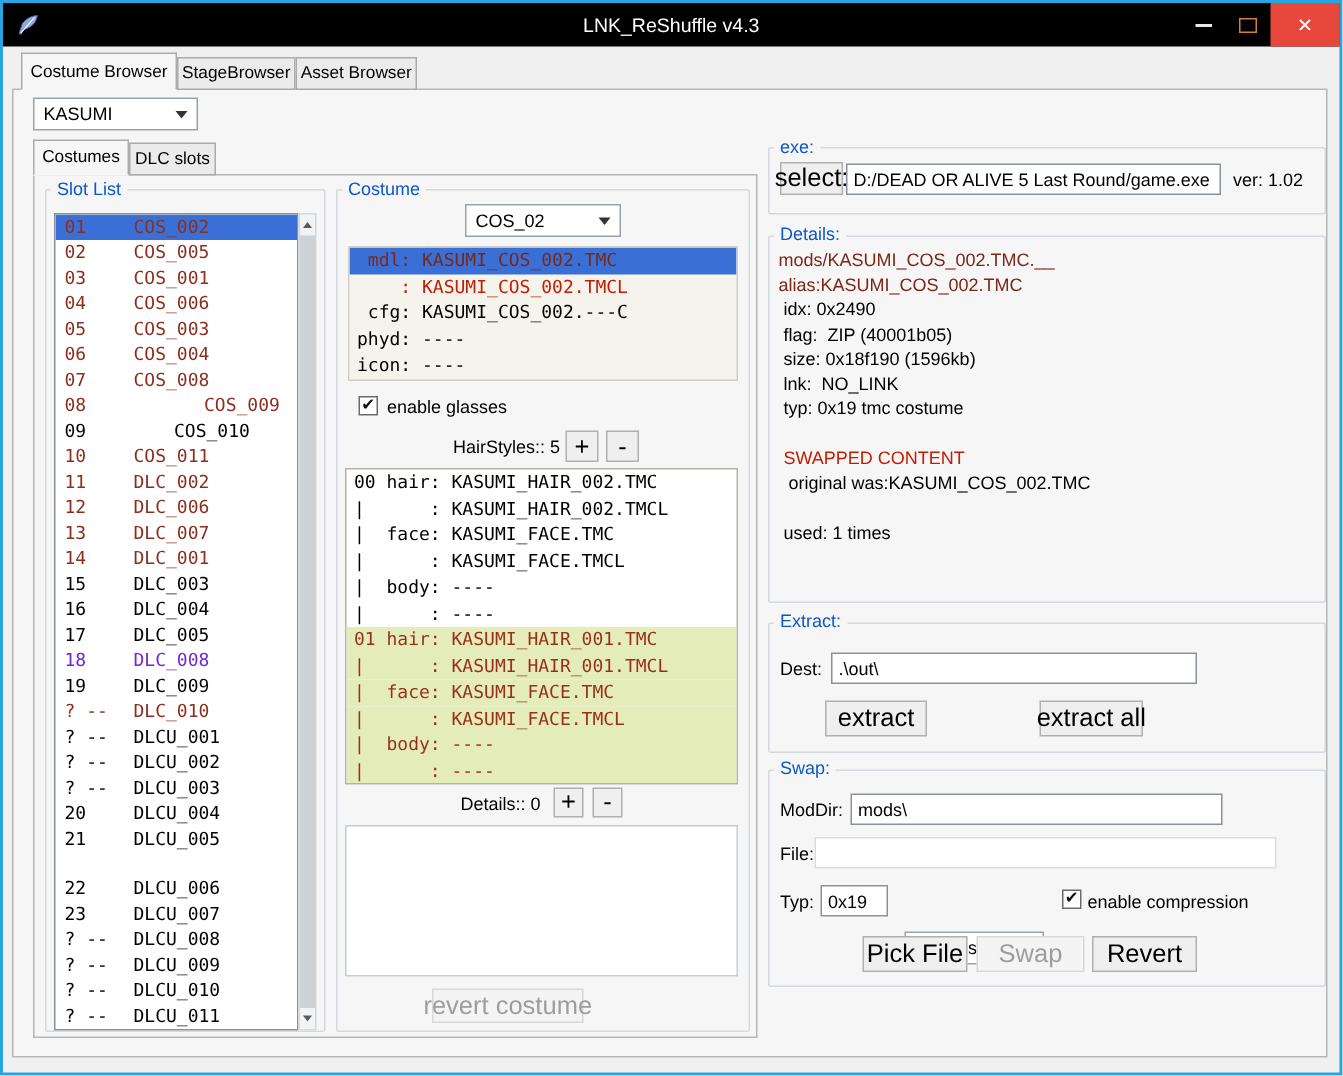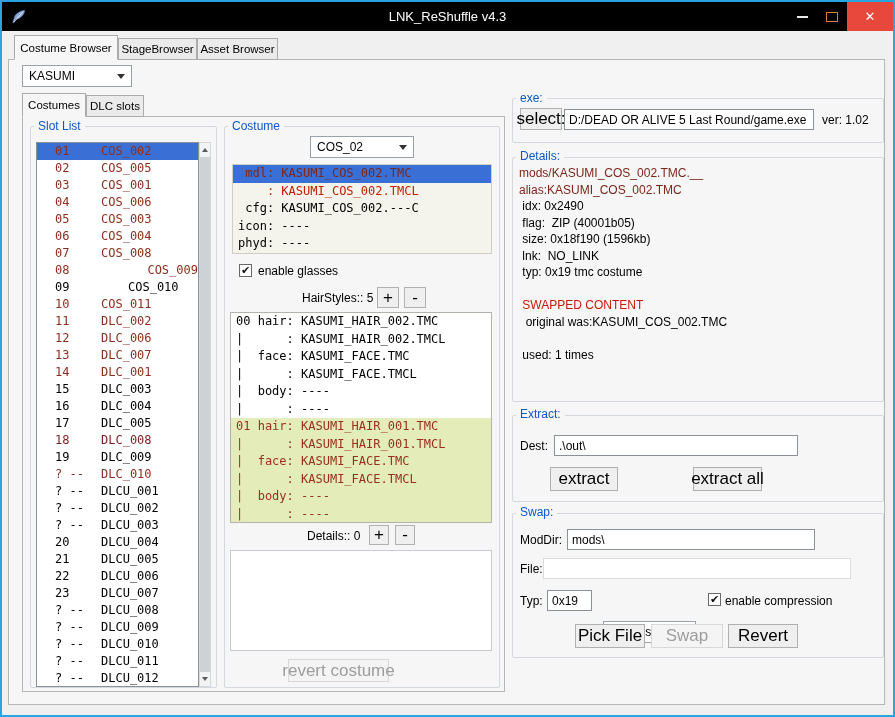--- a/index.html
+++ b/index.html
@@ -16,21 +16,21 @@
 .max-glyph { width:12px; height:10px; border:1px solid #d2813c; }
 .tab { position:absolute; display:flex; align-items:center; justify-content:center; background:#ebebec; border:1px solid #ababab; font-size:11.5px; z-index:2; overflow:hidden; white-space:nowrap; }
 .tab.active { background:#f6f6f7; border-bottom:1px solid #f6f6f7; z-index:4; }
 .frame { position:absolute; border:1px solid #b6b6b6; background:#f6f6f7; }
 .groupframe { position:absolute; border:1px solid #d3d9de; border-radius:2px; }
 .grouplabel { position:absolute; color:var(--group_label_blue,#0b57c9); background:#f6f6f7; padding:0 4px; z-index:3; white-space:nowrap; }
 .label { position:absolute; white-space:pre; z-index:3; }
 .combo { position:absolute; background:#fff; border:1px solid #98a2ac; display:flex; align-items:center; padding:0 6px; z-index:3; }
 .combo-arrow { position:absolute; right:6px; top:50%; margin-top:-2px; width:0; height:0; border-left:4px solid transparent; border-right:4px solid transparent; border-top:5px solid #333; }
 .listbox { position:absolute; background:#fff; border:1px solid #8a9199; overflow:hidden; z-index:3; }
-.slot-row { display:flex; height:17px; line-height:17px; font-family:"DejaVu Sans Mono",monospace; font-size:12px; padding-left:18px; white-space:pre; }
+.slot-row { display:flex; height:17px; line-height:17px; font-family:"DejaVu Sans Mono",monospace; font-size:12px; padding-left:6px; white-space:pre; }
 .slot-row.selected { background:var(--selection_blue,#3a70d6); }
 .slot-num { display:inline-block; width:46px; }
 .filelist { background:#f4f4ec; border:1px solid #cfcfc6; }
 .file-row { height:17.6px; line-height:17.6px; font-family:"DejaVu Sans Mono",monospace; font-size:12px; padding-left:5px; white-space:pre; }
 .file-row.selected { background:var(--selection_blue,#3a70d6); }
 .hairlist { border:1px solid #b3b3ab; }
 .hair-row { height:17.5px; line-height:17.5px; font-family:"DejaVu Sans Mono",monospace; font-size:12px; padding-left:5px; white-space:pre; }
 .hair-row.highlight { background:var(--hair_highlight_bg,#e4ecba); }
 .emptybox { border:1px solid #c6ccd1; }
 .btn { position:absolute; display:flex; align-items:center; justify-content:center; background:#efefef; border:1px solid #b0b0b0; font-size:17px; z-index:3; white-space:nowrap; cursor:default;text-align:center; }
@@ -119,37 +119,37 @@
         <div class="slot-row" style="color: rgb(140, 46, 29);"><span class="slot-num">13</span><span>DLC_007</span></div>
 
         <div class="slot-row" style="color: rgb(140, 46, 29);"><span class="slot-num">14</span><span>DLC_001</span></div>
 
         <div class="slot-row" style="color: rgb(0, 0, 0);"><span class="slot-num">15</span><span>DLC_003</span></div>
 
         <div class="slot-row" style="color: rgb(0, 0, 0);"><span class="slot-num">16</span><span>DLC_004</span></div>
 
         <div class="slot-row" style="color: rgb(0, 0, 0);"><span class="slot-num">17</span><span>DLC_005</span></div>
 
-        <div class="slot-row" style="color: #7f1d1d;"><span class="slot-num">18</span><span>DLC_008</span></div>
+        <div class="slot-row" style="color: #6d28d9;"><span class="slot-num">18</span><span>DLC_008</span></div>
 
         <div class="slot-row" style="color: rgb(0, 0, 0);"><span class="slot-num">19</span><span>DLC_009</span></div>
 
         <div class="slot-row" style="color: rgb(140, 46, 29);"><span class="slot-num">? --</span><span>DLC_010</span></div>
 
         <div class="slot-row" style="color: rgb(0, 0, 0);"><span class="slot-num">? --</span><span>DLCU_001</span></div>
 
         <div class="slot-row" style="color: rgb(0, 0, 0);"><span class="slot-num">? --</span><span>DLCU_002</span></div>
 
         <div class="slot-row" style="color: rgb(0, 0, 0);"><span class="slot-num">? --</span><span>DLCU_003</span></div>
 
         <div class="slot-row" style="color: rgb(0, 0, 0);"><span class="slot-num">20</span><span>DLCU_004</span></div>
 
         <div class="slot-row" style="color: rgb(0, 0, 0);"><span class="slot-num">21</span><span>DLCU_005</span></div>
 
-        <div class="slot-row" style="color: rgb(0, 0, 0);"><span class="slot-num">22</span><span>DLCU_006</span></div>
+        <div class="slot-row" style="color: rgb(0, 0, 0); margin-top: 16px;"><span class="slot-num">22</span><span>DLCU_006</span></div>
 
         <div class="slot-row" style="color: rgb(0, 0, 0);"><span class="slot-num">23</span><span>DLCU_007</span></div>
 
         <div class="slot-row" style="color: rgb(0, 0, 0);"><span class="slot-num">? --</span><span>DLCU_008</span></div>
 
         <div class="slot-row" style="color: rgb(0, 0, 0);"><span class="slot-num">? --</span><span>DLCU_009</span></div>
 
         <div class="slot-row" style="color: rgb(0, 0, 0);"><span class="slot-num">? --</span><span>DLCU_010</span></div>
 
         <div class="slot-row" style="color: rgb(0, 0, 0);"><span class="slot-num">? --</span><span>DLCU_011</span></div>
@@ -177,23 +177,23 @@
     </div>
 
     <div class="listbox filelist" style="left:230px;top:162px;width:260px;height:90px">
 
         <div class="file-row selected" style="color: rgb(124, 38, 24);"> mdl: KASUMI_COS_002.TMC</div>
 
         <div class="file-row" style="color: rgb(194, 29, 0);">    : KASUMI_COS_002.TMCL</div>
 
         <div class="file-row" style="color: rgb(0, 0, 0);"> cfg: KASUMI_COS_002.---C</div>
 
+        <div class="file-row" style="color: rgb(0, 0, 0);">phyd: ----</div>
+
         <div class="file-row" style="color: rgb(0, 0, 0);">icon: ----</div>
-
-        <div class="file-row" style="color: rgb(0, 0, 0);">phyd: ----</div>
       </div>
 
     <span class="checkbox" style="left:237px;top:262px">✔</span>
     <span class="label" style="left:256px;top:262px">enable glasses</span>
 
     <span class="label" style="left:300px;top:289px">HairStyles:: 5</span>
     <div class="btn" style="left:375px;top:285px;width:22px;height:21px">+</div>
     <div class="btn" style="left:402px;top:285px;width:22px;height:21px">-</div>
 
     <div class="listbox hairlist" style="left:228px;top:310px;width:262px;height:211px">

